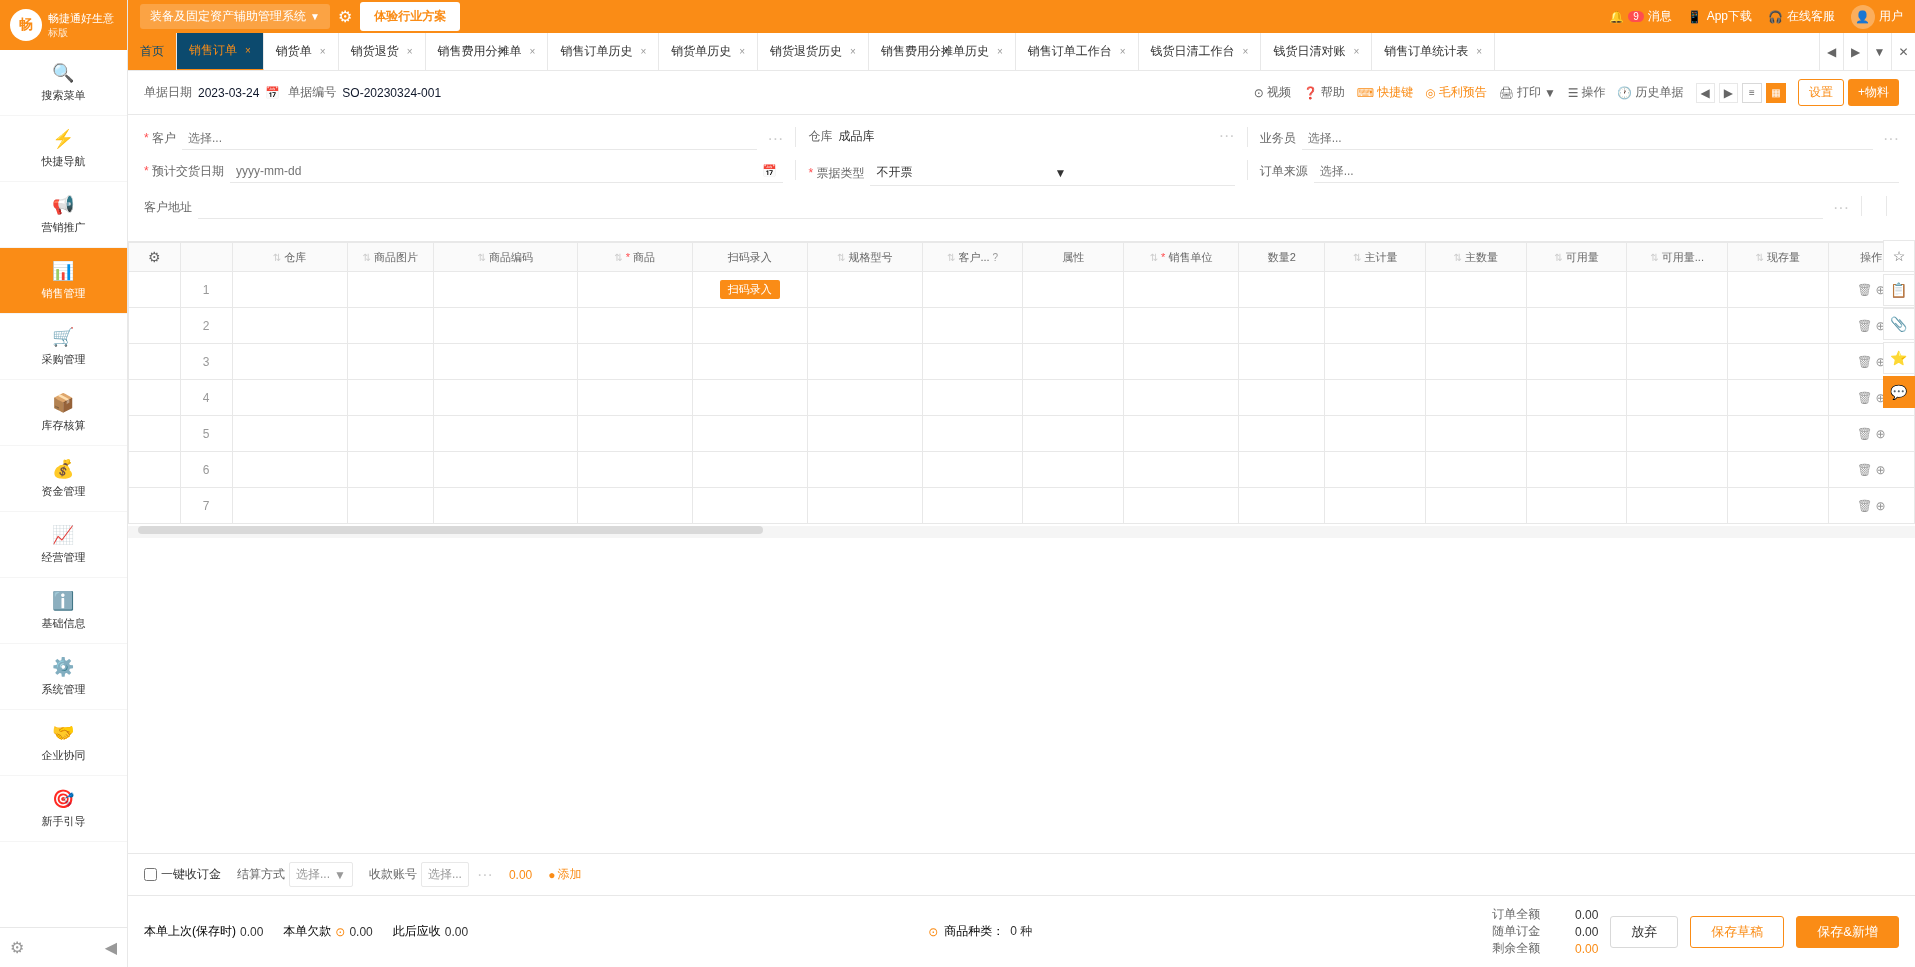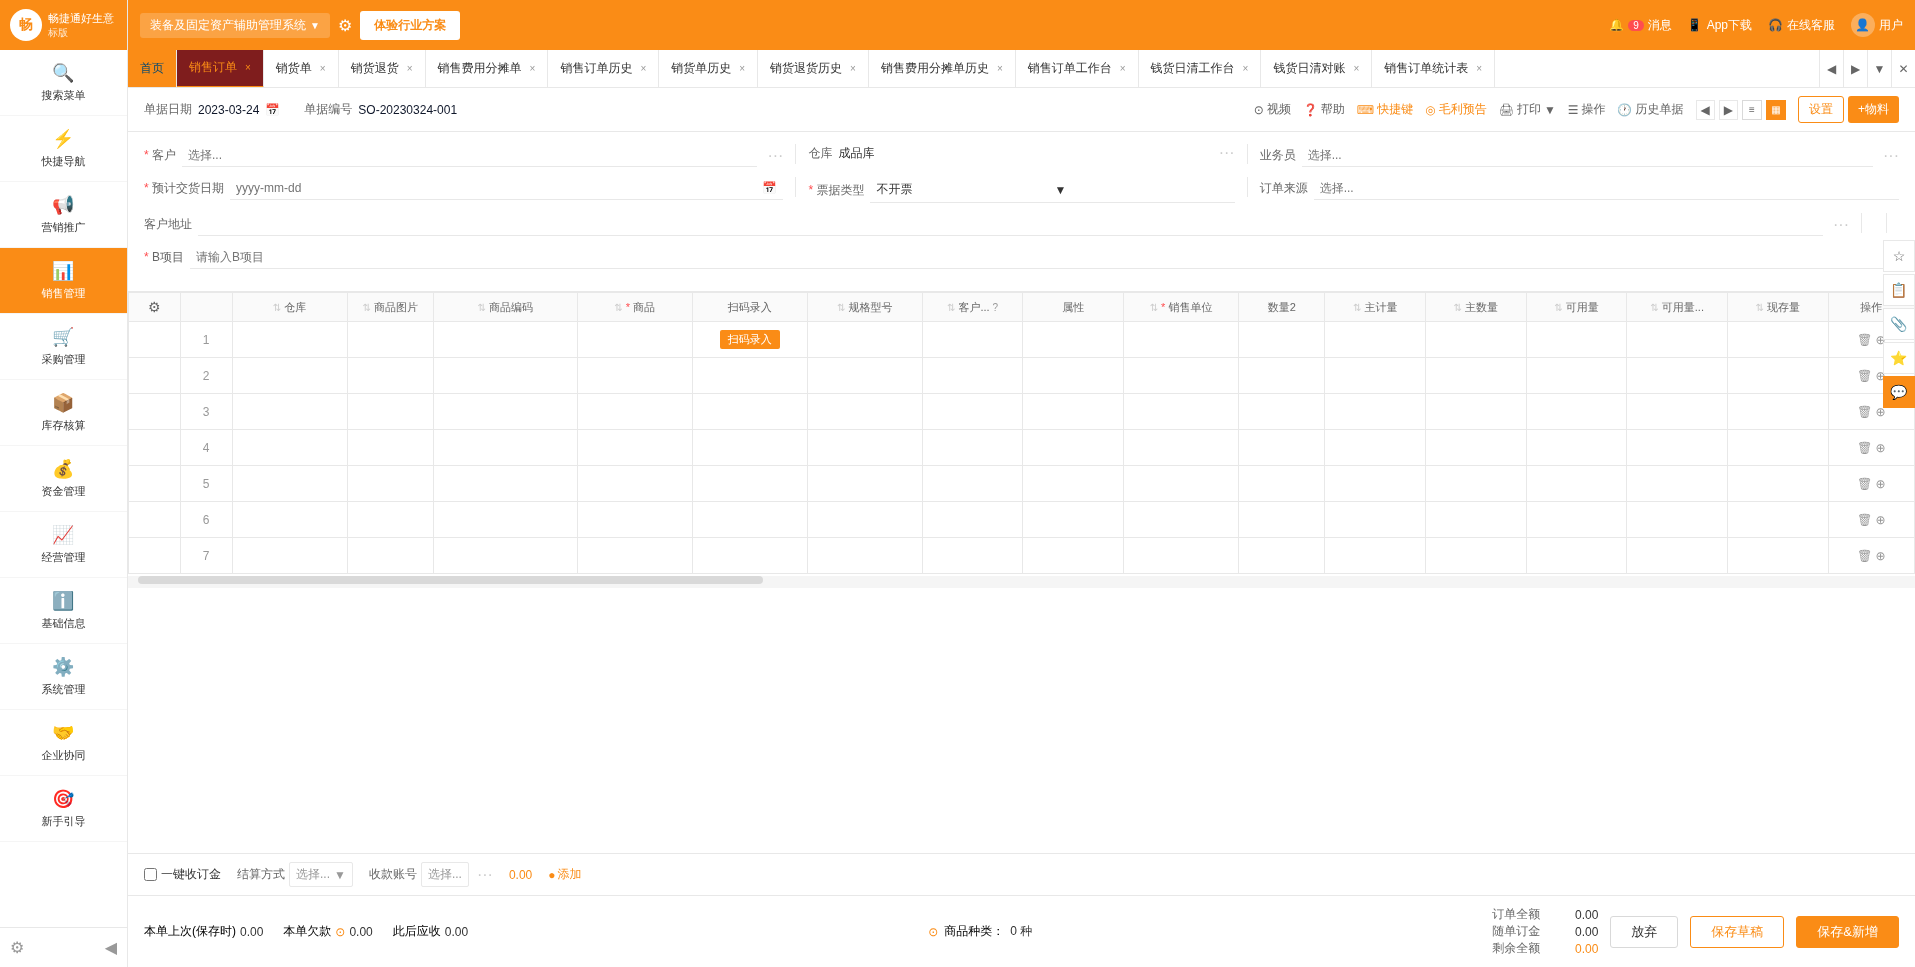--- a/index.html
+++ b/index.html
@@ -19,45 +19,45 @@
     .sidebar-item .icon { font-size: 18px; }
     .sidebar-item .label { font-size: 11px; text-align: center; }
     .sidebar-item.active .label { color: #fff; }
     .sidebar-bottom { padding: 10px; display: flex; justify-content: space-between; border-top: 1px solid #e8e8e8; }
     .sidebar-bottom-icon { font-size: 16px; color: #999; cursor: pointer; }
 
     
     .main-content { flex: 1; display: flex; flex-direction: column; overflow: hidden; }
 
     
-    .topbar { background: #fa8c16; height: 50px; display: flex; align-items: center; padding: 0 12px; gap: 12px; justify-content: space-between; }
+    .topbar { background: #fa8c16; height: 33px; display: flex; align-items: center; padding: 0 12px; gap: 12px; justify-content: space-between; }
     .topbar-left { display: flex; align-items: center; gap: 8px; }
     .topbar-system { background: rgba(255,255,255,0.2); color: #fff; padding: 4px 10px; border-radius: 3px; font-size: 12px; display: flex; align-items: center; gap: 4px; }
     .topbar-system-arrow { font-size: 10px; }
     .topbar-gear { color: #fff; font-size: 16px; cursor: pointer; }
     .topbar-btn { background: #fff; color: #fa8c16; border: none; padding: 6px 14px; border-radius: 3px; cursor: pointer; font-size: 12px; font-weight: bold; }
     .topbar-right { display: flex; align-items: center; gap: 16px; color: #fff; font-size: 12px; }
     .topbar-right-item { display: flex; align-items: center; gap: 4px; cursor: pointer; }
     .badge { background: #ff4d4f; color: #fff; border-radius: 10px; padding: 0 5px; font-size: 10px; }
 
     
     .nav-tabs { background: #fff; border-bottom: 1px solid #e8e8e8; display: flex; align-items: center; overflow: hidden; height: 38px; }
     .nav-tab { padding: 0 12px; height: 38px; display: flex; align-items: center; gap: 4px; cursor: pointer; border-right: 1px solid #e8e8e8; font-size: 12px; color: #333; white-space: nowrap; flex-shrink: 0; }
-    .nav-tab.active { background: #7f1d1d; color: #fa8c16; border-bottom: 2px solid #fa8c16; }
+    .nav-tab.active { background: #0c4a6e; color: #fa8c16; border-bottom: 2px solid #fa8c16; }
     .nav-tab.home { background: #fa8c16; color: #0c4a6e; }
     .nav-tab .close { margin-left: 4px; color: #999; font-size: 10px; }
     .nav-tab.active .close { color: #fa8c16; }
     .nav-tab-arrows { display: flex; align-items: center; margin-left: auto; }
     .nav-tab-arrow { width: 24px; height: 38px; display: flex; align-items: center; justify-content: center; cursor: pointer; border-left: 1px solid #e8e8e8; color: #666; }
 
     
     .content { flex: 1; overflow: hidden; display: flex; flex-direction: column; background: #f5f5f5; }
 
     
-    .form-header { background: #fff; padding: 8px 16px; border-bottom: 1px solid #e8e8e8; display: flex; align-items: center; gap: 24px; }
+    .form-header { background: #fff; padding: 8px 16px; border-bottom: 1px solid #e8e8e8; display: flex; align-items: center; gap: 8px; }
     .form-header-field { display: flex; align-items: center; gap: 6px; font-size: 12px; }
     .form-header-label { color: #666; }
     .form-header-value { color: #0f172a; font-weight: 500; }
     .form-header-actions { margin-left: auto; display: flex; align-items: center; gap: 12px; font-size: 12px; color: #666; }
     .form-header-action { display: flex; align-items: center; gap: 3px; cursor: pointer; }
     .form-header-action.orange { color: #fa8c16; }
     .view-icons { display: flex; gap: 4px; }
     .view-icon { width: 20px; height: 20px; border: 1px solid #d9d9d9; display: flex; align-items: center; justify-content: center; cursor: pointer; font-size: 10px; }
     .view-icon.active { background: #fa8c16; border-color: #fa8c16; color: #fff; }
 
@@ -414,26 +414,20 @@
         <div class="form-row">
           <div class="form-field" style="flex:1.5;">
             <span class="form-field-label">客户地址</span>
             <input class="form-field-input" placeholder="" style="">
             <span class="form-field-dots">···</span>
           </div>
           <div class="divider-v"></div>
           <div class="divider-v"></div>
         </div>
 
-        <div class="form-row">
-          <div class="form-field" style="flex:1.5;">
-            <span class="form-field-label required">B项目</span>
-            <input class="form-field-input" placeholder="请输入B项目" style="">
-          </div>
-        </div>
       </div>
 
 
       <div class="table-container">
         <table class="data-table">
           <thead>
             <tr>
               <th class="col-settings">
                 <span class="settings-icon">⚙</span>
               </th>

